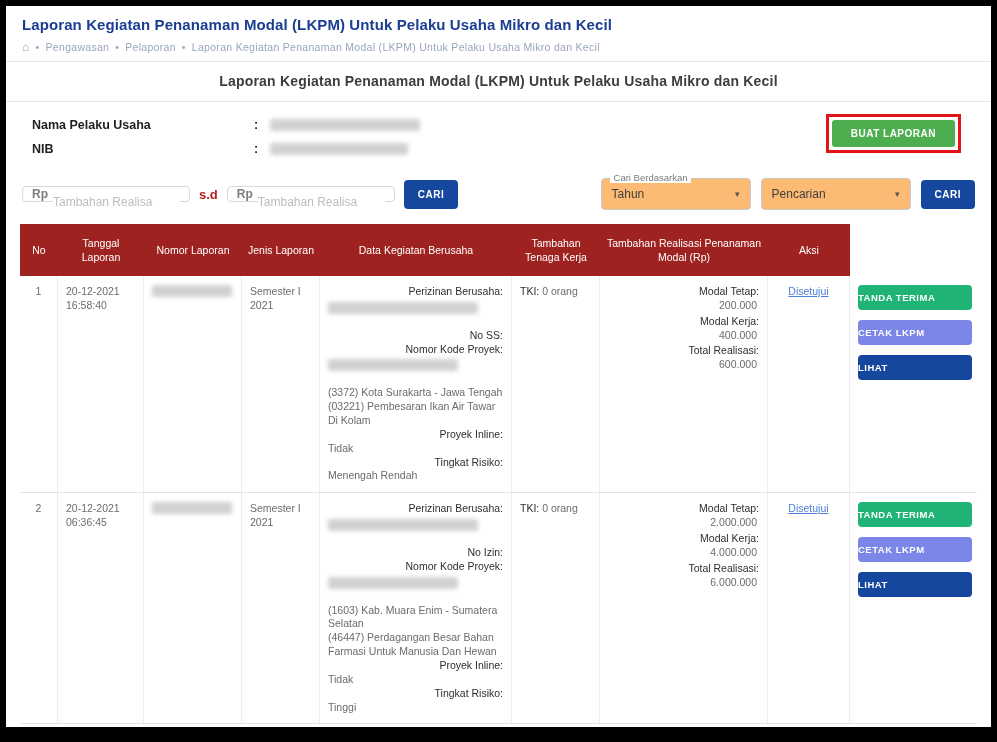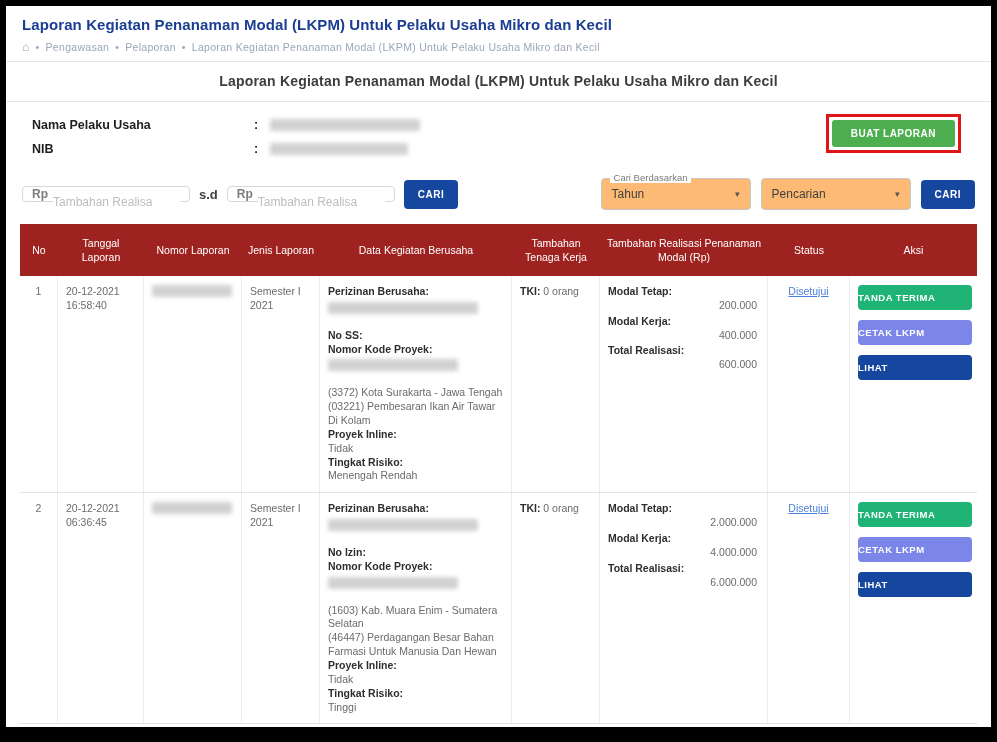--- a/index.html
+++ b/index.html
@@ -30,41 +30,41 @@
   .btn-buat { background:#4cae4f; font-size:10px; padding:8px 19px; border-radius:3px; }
 
   
   .filters { display:flex; align-items:center; gap:9px; padding:8px 16px 14px; }
   .input-box { display:flex; align-items:center; gap:5px; height:16px; width:168px;
                border:1px solid #d8d8d8; border-radius:4px; padding:0 9px; background:#fff; }
   .input-box .rp { font-size:12px; color:#7d7d7d; font-weight:700; }
   .input-box input { border:none; outline:none; width:100%; font-size:12px; color:#333;
                      font-family:"Liberation Sans",sans-serif;margin-top:16px; }
   .input-box input::placeholder { color:#bdbdbd; }
-  .sd { font-size:13px; font-weight:700; color:#404040; }
+  .sd { font-size:13px; font-weight:700; color:#b91c1c; }
   .btn-cari { background:#16479e; font-size:10px; padding:9px 14px; }
   .filters-right { margin-left:auto; display:flex; align-items:center; gap:10px; }
   .select-box { position:relative; display:flex; align-items:center; justify-content:space-between;
                 height:32px; width:150px; border:1px solid #c7c7c7; border-radius:4px;
                 padding:0 10px; font-size:12px; color:#3f3f3f; background:#fdba74; cursor:pointer; }
   .select-box .float-lbl { position:absolute; top:-7px; left:8px; background:#fff; padding:0 4px;
                            font-size:9.5px; color:#7a7a7a; }
   .caret { font-size:9px; color:#555; }
 
   
   .table { margin:0 14px; }
   .tgrid { display:grid; grid-template-columns:38px 86px 98px 78px 192px 88px 168px 82px 1fr; }
   .th { background:#9e2220; color:#fff; font-size:10.5px; line-height:1.35; text-align:center;
         display:flex; align-items:center; justify-content:center; padding:9px 4px; min-height:52px; }
   .t-row { border-bottom:1px solid #e4e4e4; }
   .td { padding:9px 8px; border-right:1px solid #ececec; font-size:10.5px; line-height:1.32;
         color:#6b6b6b; }
   .td:last-child { border-right:none; }
   .td.center { text-align:center; }
-  .b { font-weight:700; color:#2e2e2e; }
+  .b { font-weight:400; color:#2e2e2e;text-align:right; }
   .gap-t { margin-top:8px; }
   .rbar { margin:3px 0; }
   .r-val { text-align:right; padding-right:2px; margin-bottom:2px; }
   .status-link { color:#4c7fd9; text-decoration:underline; font-size:10.5px; cursor:pointer; }
   .btn-act { display:block; width:114px; margin:0 auto 10px; padding:7px 0; font-size:9.5px; text-align:left; }
   .btn-tanda { background:#1fb476; }
   .btn-cetak { background:#7c85e8; }
   .btn-lihat { background:#16479e; }
 
   
@@ -139,21 +139,20 @@
 
   <div class="table">
     <div class="tgrid">
       <div class="th">No</div>
       <div class="th">Tanggal Laporan</div>
       <div class="th">Nomor Laporan</div>
       <div class="th">Jenis Laporan</div>
       <div class="th">Data Kegiatan Berusaha</div>
       <div class="th">Tambahan Tenaga Kerja</div>
       <div class="th">Tambahan Realisasi Penanaman Modal (Rp)</div>
-      <div class="th">Status</div>
       <div class="th">Aksi</div>
     </div>
 
     <div class="tgrid t-row">
       <div class="td center">1</div>
       <div class="td">
         <div>20-12-2021</div>
         <div>16:58:40</div>
       </div>
       <div class="td">

